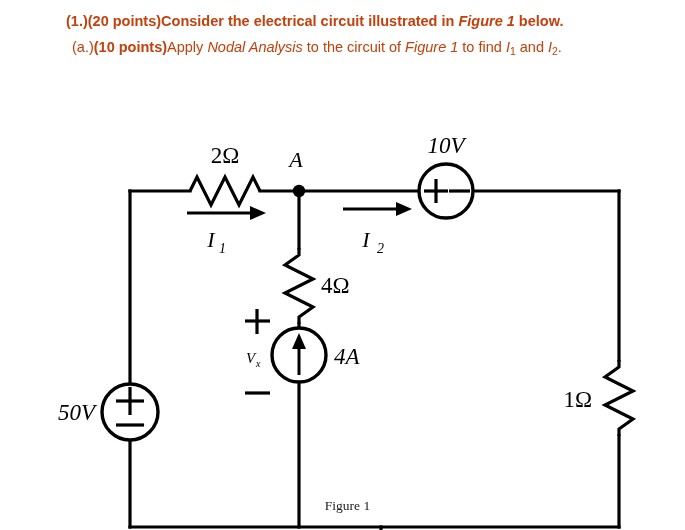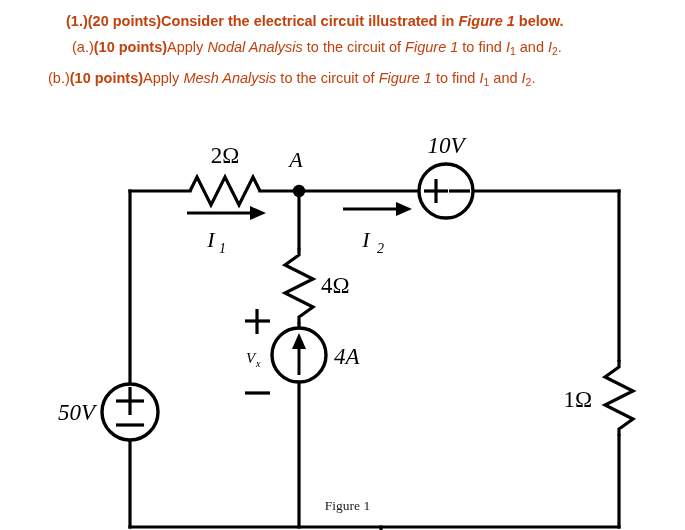--- a/index.html
+++ b/index.html
@@ -141,21 +141,20 @@
 <body>
 
 <div id="page">
 
   <div class="problem-text">
 
     <div class="problem-line l1"><span class="bold">(1.)</span><span class="bold">(20 points)</span><span class="bold">Consider the electrical circuit illustrated in </span><span class="bi">Figure 1</span><span class="bold"> below.</span></div>
 
     <div class="problem-line l2"><span>(a.)</span><span class="bold">(10 points)</span><span>Apply </span><span class="ital">Nodal Analysis</span><span> to the circuit of </span><span class="ital">Figure 1</span><span> to find </span><span class="ital">I</span><span class="sub">1</span><span> and </span><span class="ital">I</span><span class="sub">2</span><span>.</span></div>
 
-    <div class="problem-line l3"><span>(b.)</span><span class="bold">(10 points)</span><span>Apply </span><span class="ital">Mesh Analysis</span><span> to the circuit of </span><span class="ital">Figure 1</span><span> to find </span><span class="ital">I</span><span class="sub">1</span><span> and </span><span class="ital">I</span><span class="sub">2</span><span>.</span></div>
 
   </div>
 
   <svg id="circuit-svg" viewBox="0 0 685 425">
 
     <path class="wire" d="M 130 86 L 190 86"></path>
 
     <path class="zig" d="M 190 86 L 197 72 L 211 100 L 225 72 L 239 100 L 253 72 L 260 86"></path>
 
     <path class="wire" d="M 260 86 L 299 86"></path>

